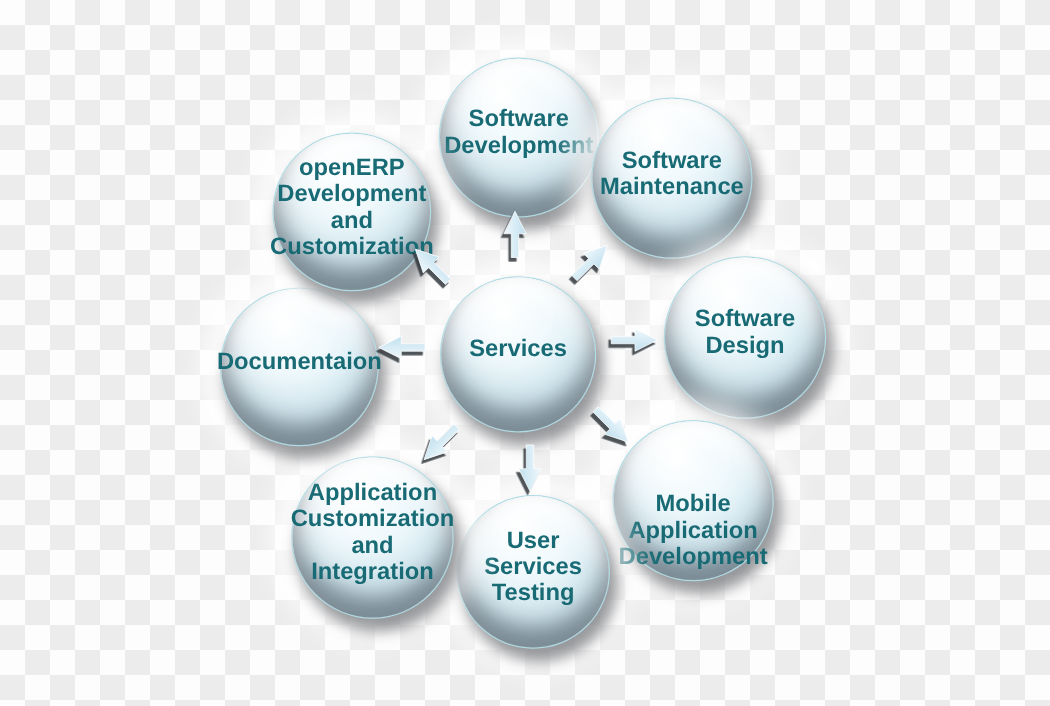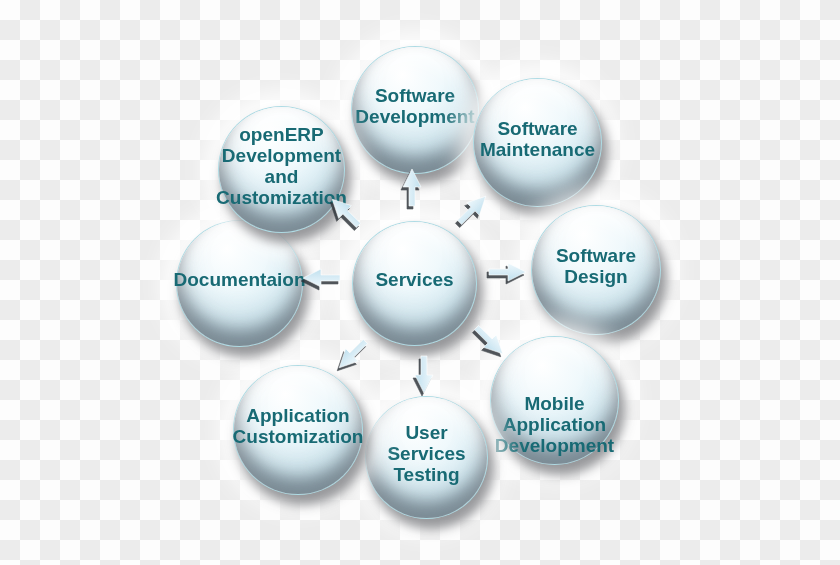--- a/index.html
+++ b/index.html
@@ -110,23 +110,24 @@
   </div>
 
   <div class="circle node-label" style="left:366px; top:397px; width:121px; height:121px;">
     <span>User Services</span>
     <span>Testing</span>
   </div>
 
   <div class="circle node-label" style="left:234px; top:366px; width:128px; height:128px;">
     <span>Application</span>
     <span>Customization</span>
+    <span>and Integration</span>
   </div>
 
-  <div class="circle node-label" style="left:177px; top:221px; width:125px; height:125px;">
+  <div class="circle node-label" style="left:177px; top:231px; width:125px; height:125px;">
     <span>Documentaion</span>
   </div>
 
   <div class="circle node-label" style="left:219px; top:107px; width:125px; height:125px;">
     <span>openERP</span>
     <span>Development and</span>
     <span>Customization</span>
   </div>
 
   <div class="arrow" style="left:392px; top:175px;">

